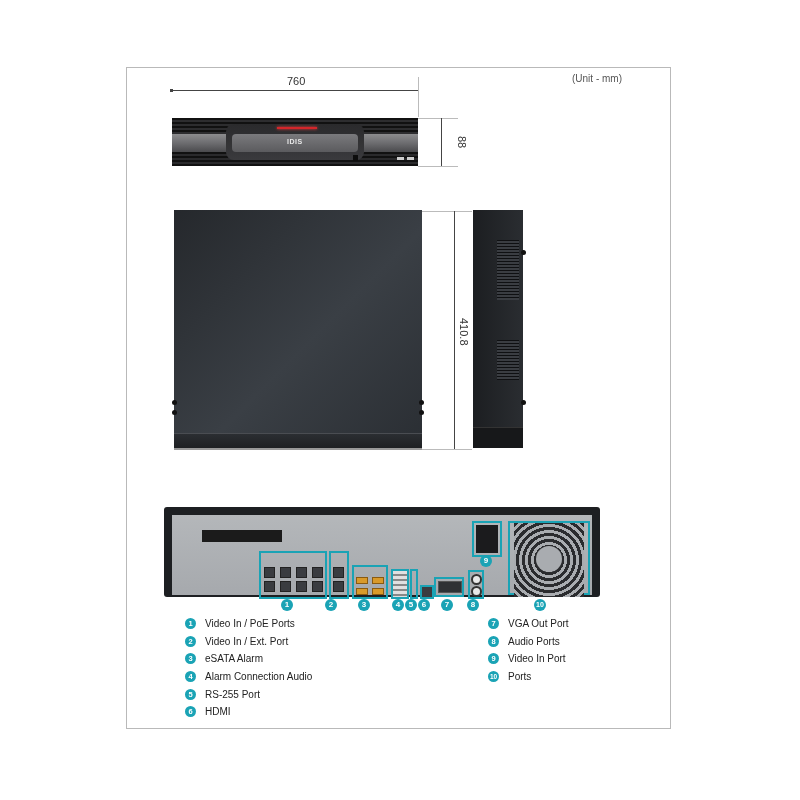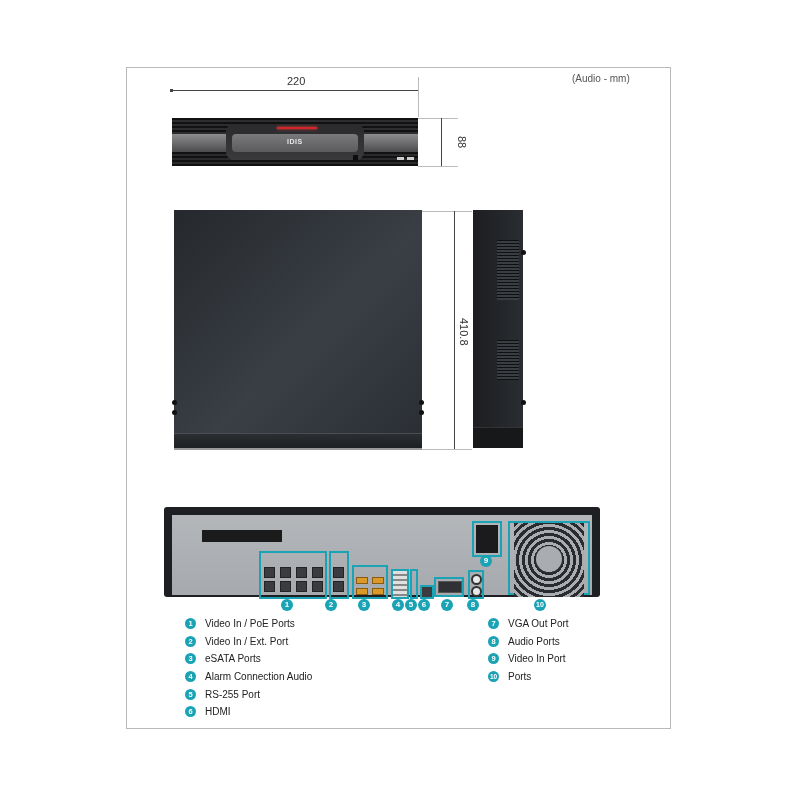--- a/index.html
+++ b/index.html
@@ -56,26 +56,26 @@
   .marker { position:absolute; width:12px; height:12px; border-radius:50%; background:#1aa3b5; color:#fff; font-size:8px; font-weight:bold; line-height:12px; text-align:center; }
   .legend { position:absolute; font-size:10px; color:#222; }
   .legend .item { position:relative; height:17.6px; display:flex; align-items:center; }
   .legend .num { width:11px; height:11px; border-radius:50%; background:#1aa3b5; color:#fff; font-size:7.5px; font-weight:bold; line-height:11px; text-align:center; margin-right:9px; flex:none; }
 </style>
 </head>
 <body>
 
 <div class="frame"></div>
 
-<div class="unit">(Audio - mm)</div>
+<div class="unit">(Unit - mm)</div>
 
 <div class="hline" style="left:171px; top:90px; width:248px;"></div>
 <div class="tick" style="left:170px; top:89px;"></div>
 <div class="guide-v" style="left:418px; top:77px; height:40px;"></div>
-<div class="dim-text" style="left:287px; top:75px;">220</div>
+<div class="dim-text" style="left:287px; top:75px;">760</div>
 
 <div class="front">
   <div class="stripes-top"></div>
   <div class="band"></div>
   <div class="stripes-bot"></div>
   <div class="center"></div>
   <div class="center-band"></div>
   <div class="red"></div>
   <div class="logo">IDIS</div>
   <div class="btn"></div>
@@ -169,21 +169,21 @@
   <div class="item">
       <span class="num">1</span>
       <span>Video In / PoE Ports</span>
     </div>
   <div class="item">
       <span class="num">2</span>
       <span>Video In / Ext. Port</span>
     </div>
   <div class="item">
       <span class="num">3</span>
-      <span>eSATA Ports</span>
+      <span>eSATA Alarm</span>
     </div>
   <div class="item">
       <span class="num">4</span>
       <span>Alarm Connection Audio</span>
     </div>
   <div class="item">
       <span class="num">5</span>
       <span>RS-255 Port</span>
     </div>
   <div class="item">

